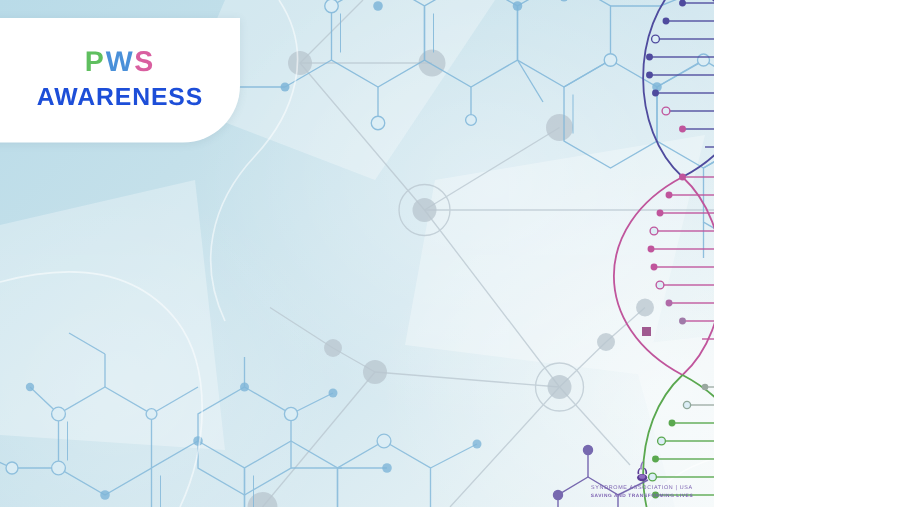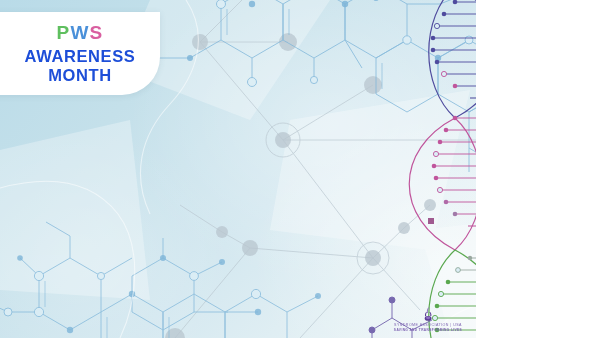--- a/index.html
+++ b/index.html
@@ -382,21 +382,20 @@
         <circle cx="372" cy="330" r="3.0" fill="#6b5aa8"></circle>
       </g>
     </g>
   </svg>
 
   <div id="title-card">
     <div id="pws-line">
       <span style="color:#5fbf5f">P</span><span style="color:#4a90d9">W</span><span style="color:#d95fa0">S</span>
     </div>
     <div class="awareness-line">AWARENESS</div>
-    <div class="awareness-line">MONTH</div>
   </div>
 
   <div id="logo">
     <svg id="logo-mark" width="16" height="15" viewBox="0 0 16 15">
       <path d="M8.2 0.6 C7.1 2.2 6.6 4.0 6.9 6.0 L7.9 6.0 C7.6 4.1 8.0 2.3 9.0 0.8 Z" fill="#8e6fc0"></path>
       <path d="M6.4 5.0 C5.2 6.0 4.7 7.6 5.1 9.2 L6.2 9.0 C5.9 7.7 6.1 6.3 6.9 5.4 Z" fill="#5b3d96"></path>
       <path d="M9.8 4.8 C11.1 5.8 11.7 7.4 11.3 9.1 L10.2 8.9 C10.5 7.6 10.2 6.2 9.3 5.3 Z" fill="#5b3d96"></path>
       <ellipse cx="8.1" cy="11.4" rx="3.4" ry="2.4" fill="#5b3d96"></ellipse>
       <ellipse cx="8.1" cy="10.8" rx="2.1" ry="1.4" fill="#8e6fc0"></ellipse>
     </svg>

